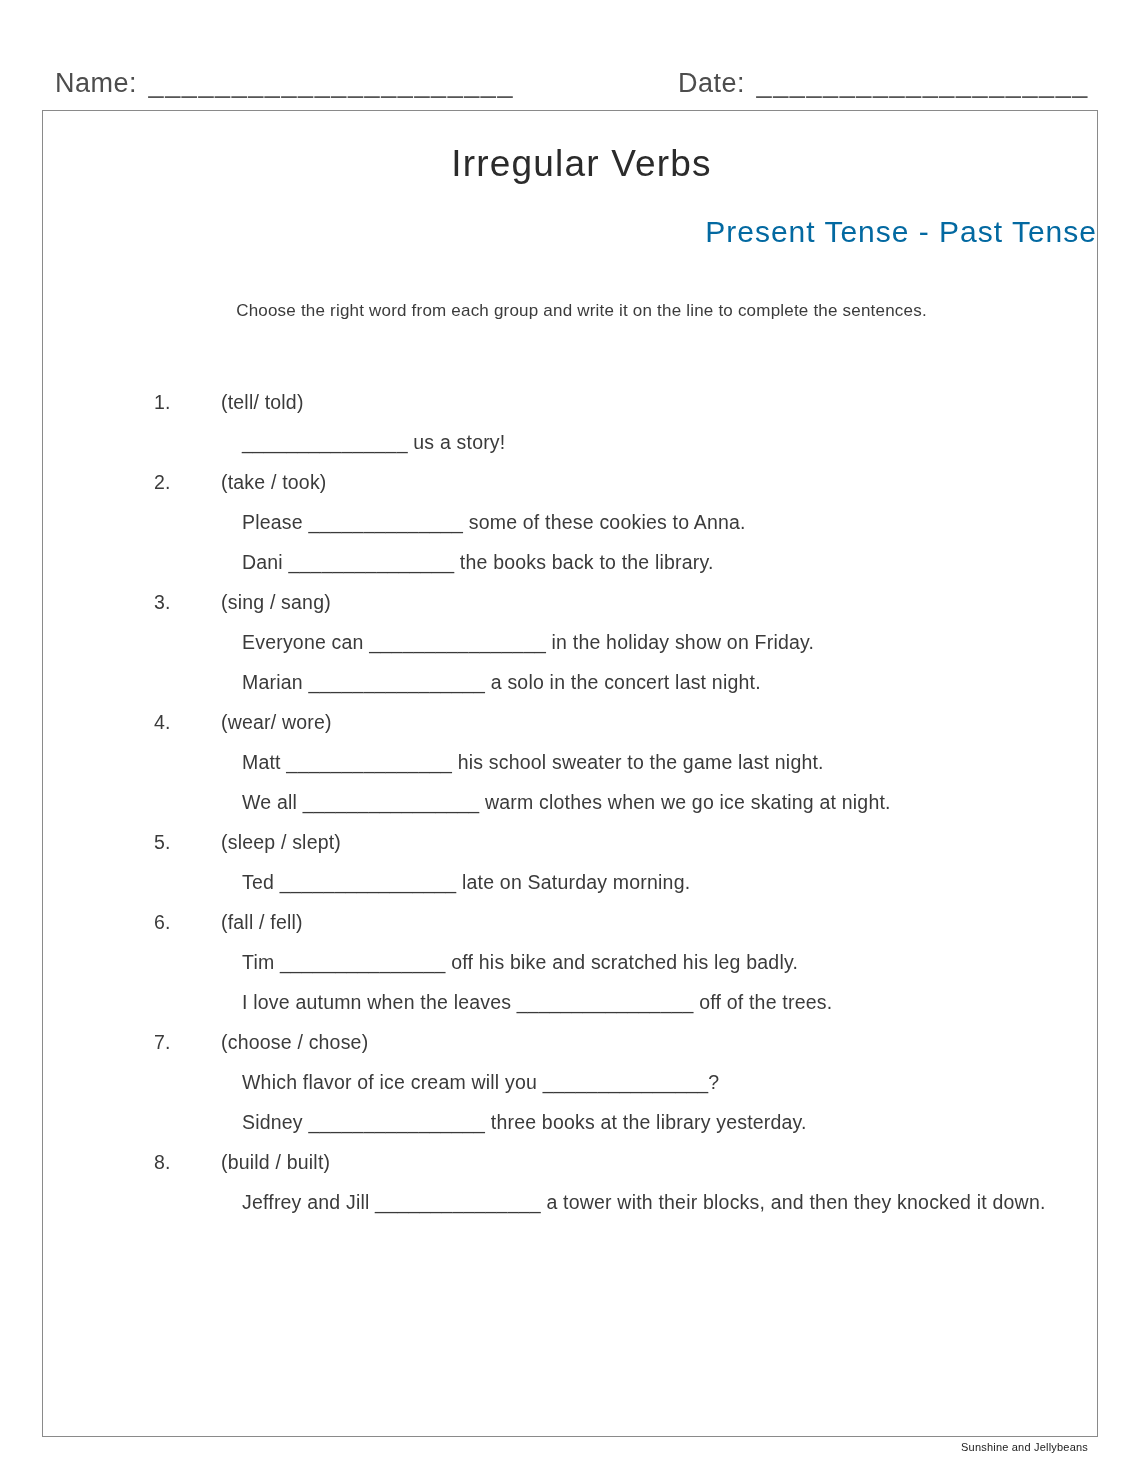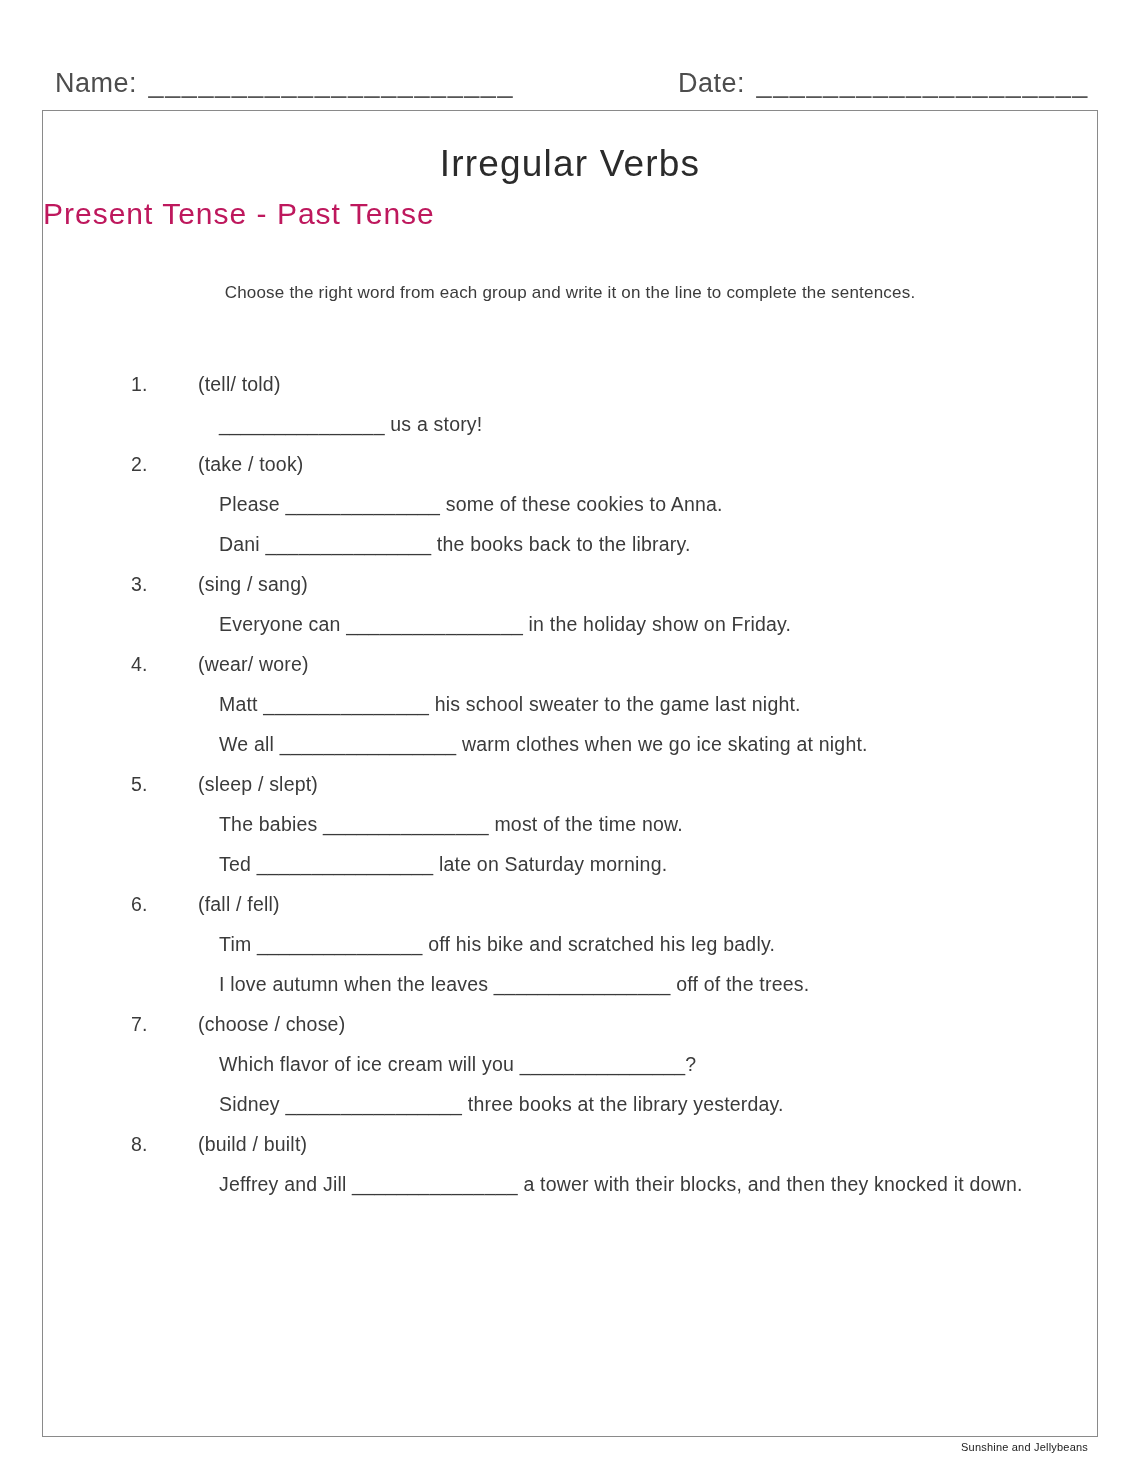--- a/index.html
+++ b/index.html
@@ -23,36 +23,37 @@
 
   
   .sheet-box {
     position: absolute;
     top: 110px;
     left: 42px;
     width: 1056px;
     height: 1327px;
     border: 1px solid #8a8a8a;
     background: #fff;
+    padding-left: 23px;
   }
 
   .ws-title {
     margin-top: 32px;
     text-align: center;
     font-size: 37px;
     letter-spacing: 1.2px;
     color: #2b2b2b;
     font-weight: 400;
   }
   .ws-subtitle {
-    margin-top: 12px;
-    text-align: left;
+    margin-top: 30px;
+    text-align: right;
     font-size: 30px;
     letter-spacing: 1px;
-    color: #be185d;
+    color: #0369a1;
     font-weight: 400;
   }
   .ws-instructions {
     margin-top: 52px;
     text-align: center;
     font-size: 17px;
     letter-spacing: 0.2px;
     color: #3b3b3b;
     padding: 0 40px;
   }
@@ -124,37 +125,37 @@
         <div class="ws-line sentence">Please ______________ some of these cookies to Anna.</div>
         <div class="ws-line sentence">Dani _______________ the books back to the library.</div>
       </div>
 
       <div class="item">
         <div class="item-head">
           <span class="item-num ws-line">3.</span>
           <span class="ws-line">(sing / sang)</span>
         </div>
         <div class="ws-line sentence">Everyone can ________________ in the holiday show on Friday.</div>
+        <div class="ws-line sentence">Marian ________________ a solo in the concert last night.</div>
       </div>
 
       <div class="item">
         <div class="item-head">
           <span class="item-num ws-line">4.</span>
           <span class="ws-line">(wear/ wore)</span>
         </div>
         <div class="ws-line sentence">Matt _______________ his school sweater to the game last night.</div>
         <div class="ws-line sentence">We all ________________ warm clothes when we go ice skating at night.</div>
       </div>
 
       <div class="item">
         <div class="item-head">
           <span class="item-num ws-line">5.</span>
           <span class="ws-line">(sleep / slept)</span>
         </div>
-        <div class="ws-line sentence">The babies _______________ most of the time now.</div>
         <div class="ws-line sentence">Ted ________________ late on Saturday morning.</div>
       </div>
 
       <div class="item">
         <div class="item-head">
           <span class="item-num ws-line">6.</span>
           <span class="ws-line">(fall / fell)</span>
         </div>
         <div class="ws-line sentence">Tim _______________ off his bike and scratched his leg badly.</div>
         <div class="ws-line sentence">I love autumn when the leaves ________________ off of the trees.</div>

